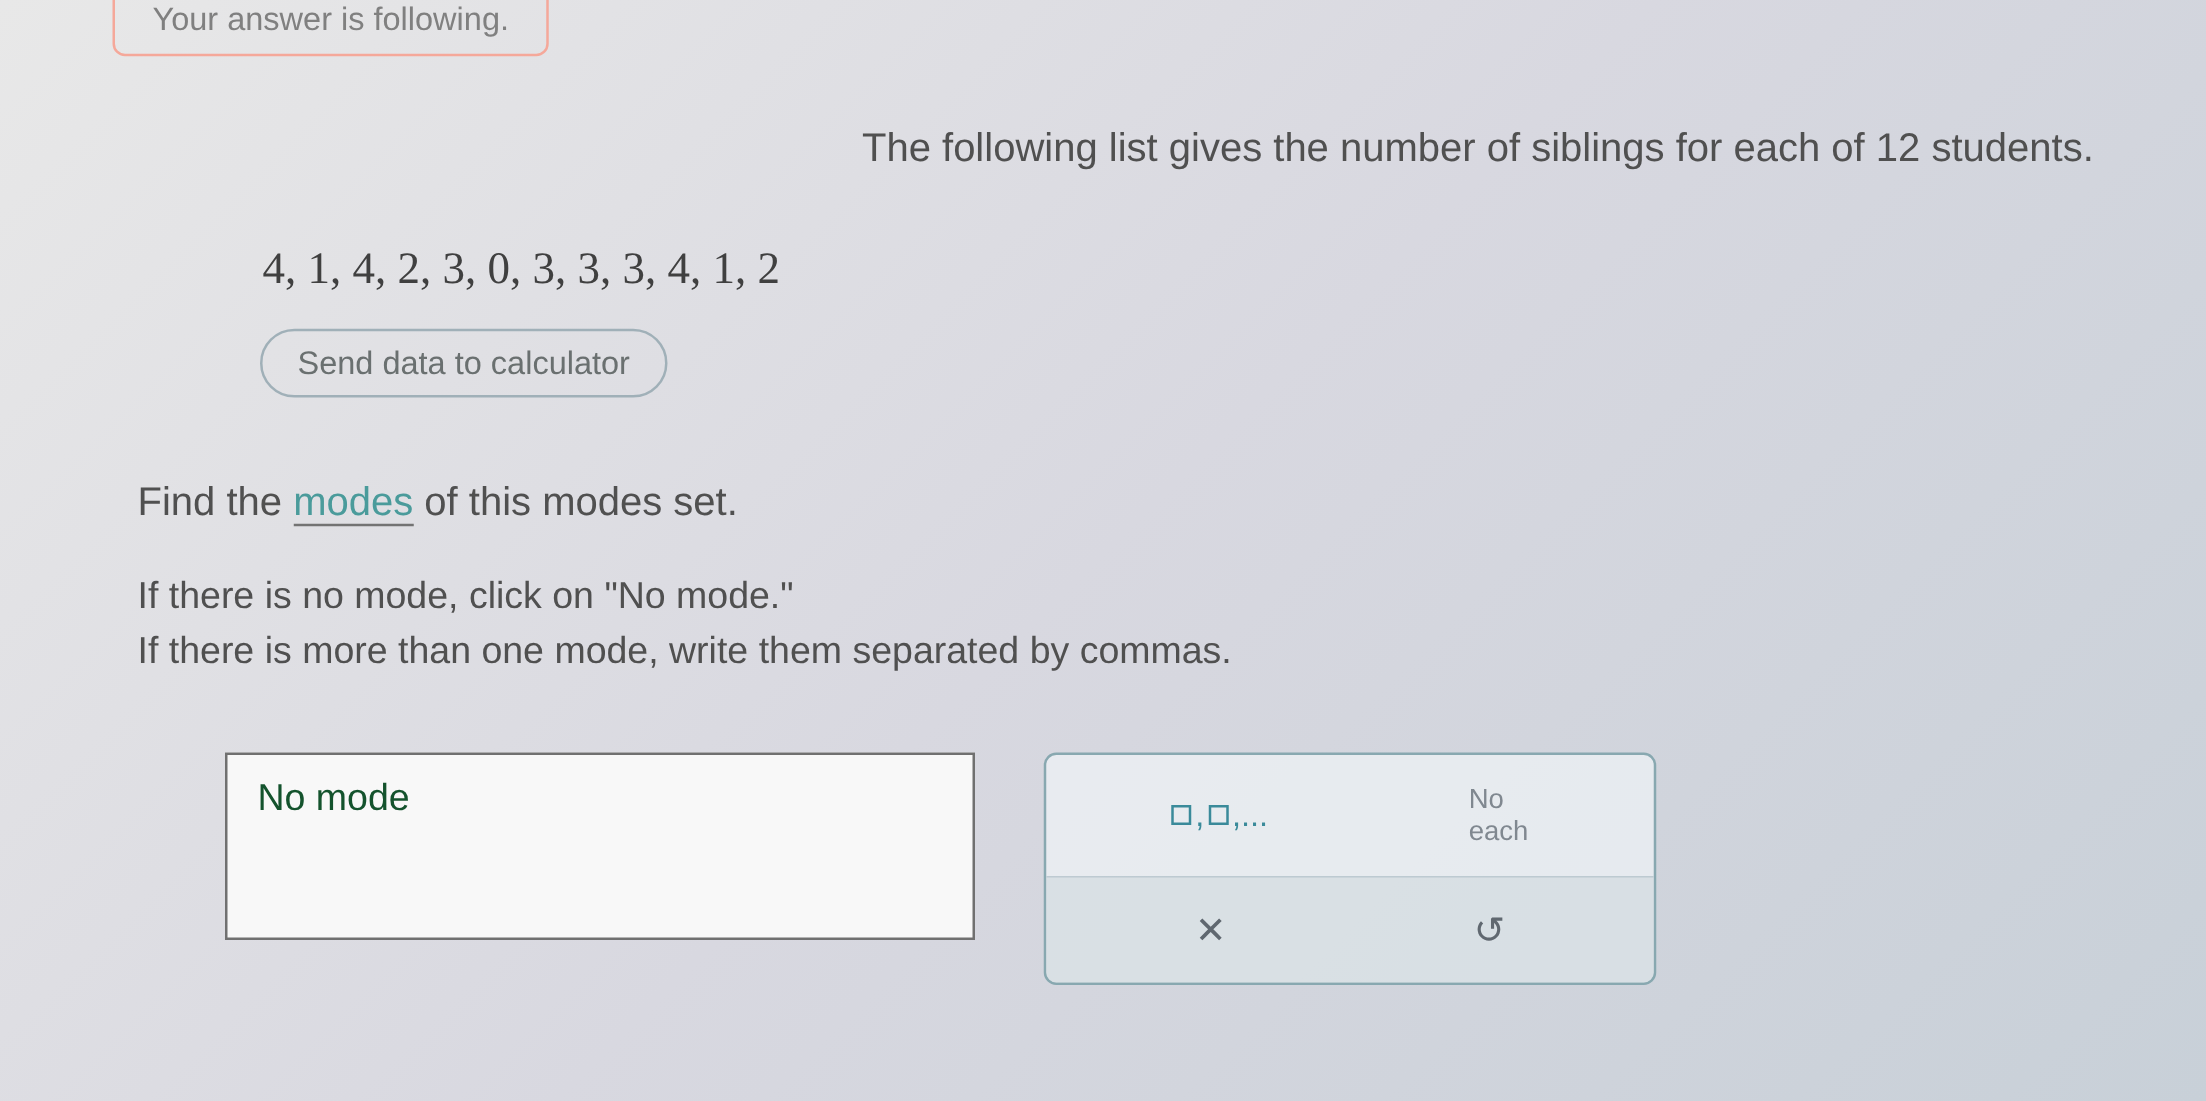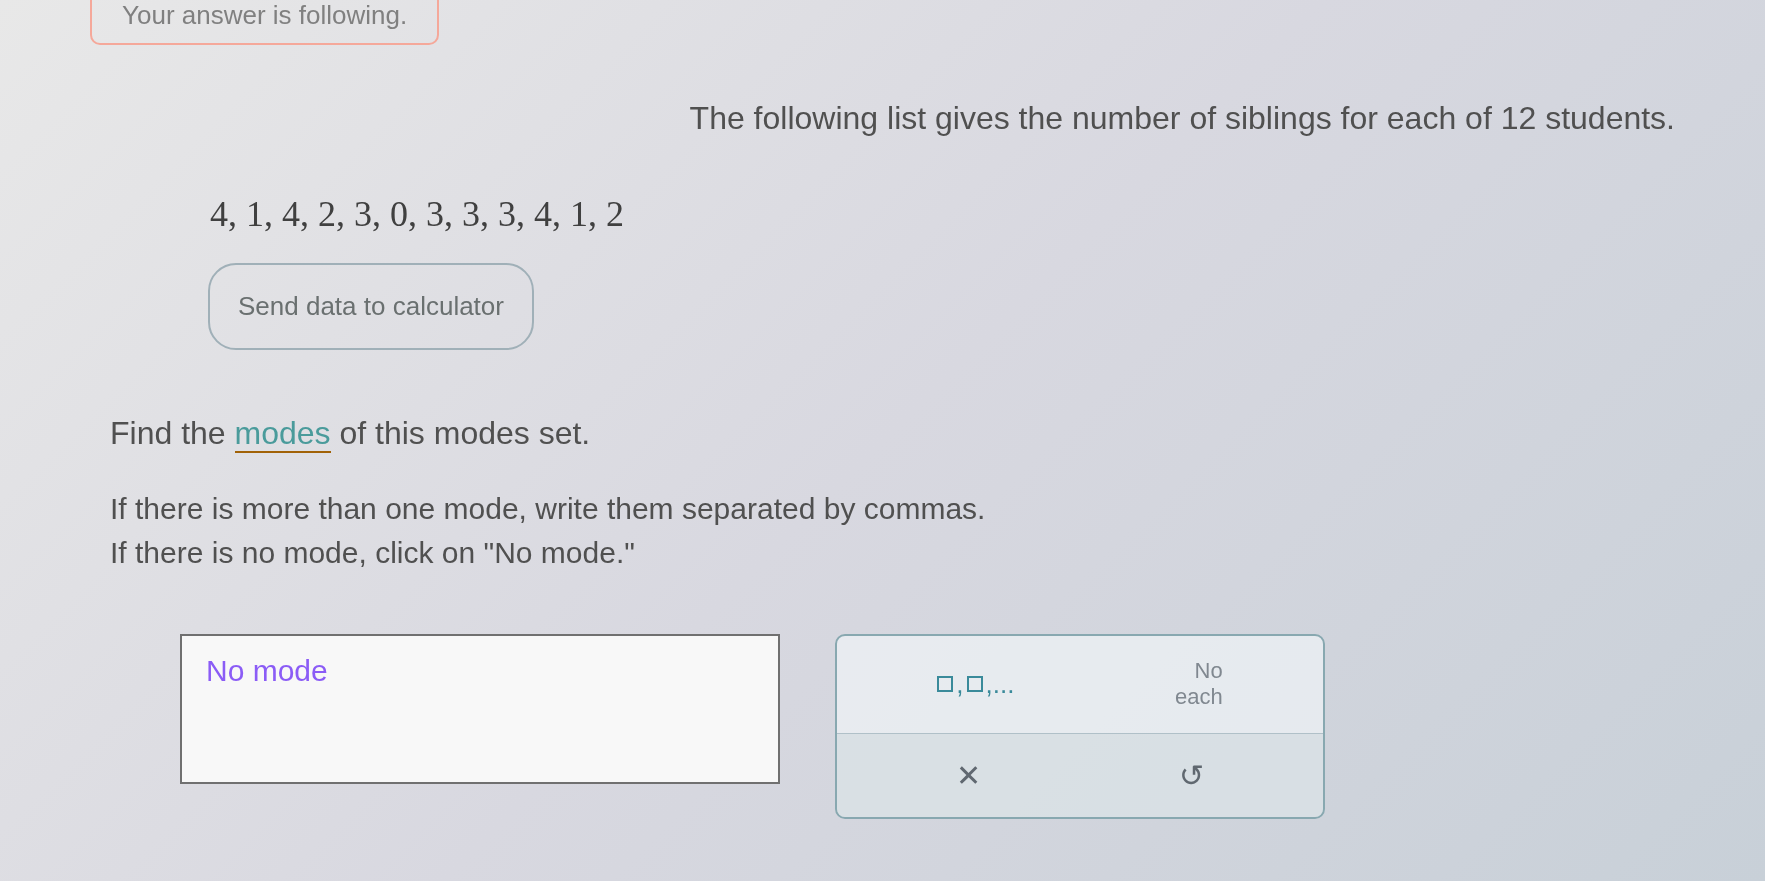--- a/index.html
+++ b/index.html
@@ -40,37 +40,37 @@
       color: #404040;
       font-size: 36px;
       font-family: Georgia, 'Times New Roman', serif;
       margin-top: 56px;
       margin-left: 120px;
     }
     .send-data-btn {
       display: inline-block;
       border: 2px solid #a0b0b8;
       border-radius: 28px;
-      padding: 26px 28px;
+      padding: 10px 28px;
       margin-top: 28px;
       margin-left: 118px;
       color: #6a7070;
       font-size: 26px;
       background: transparent;
       cursor: pointer;
     }
     .find-modes {
       color: #505050;
       font-size: 32px;
       margin-top: 65px;
       margin-left: 20px;
     }
     .modes-link {
       color: #4a9b9b;
-      border-bottom: 2px solid #a16207;
+      border-bottom: 2px solid #737373;
       cursor: pointer;
     }
     .instructions {
       color: #505050;
       font-size: 30px;
       margin-top: 35px;
       margin-left: 20px;
       line-height: 1.45;
     }
     .answer-row {
@@ -80,21 +80,21 @@
       gap: 55px;
       align-items: flex-start;
     }
     .answer-box {
       width: 600px;
       height: 150px;
       border: 2px solid #707070;
       background: #f8f8f8;
       padding: 18px 24px;
       font-size: 30px;
-      color: #8b5cf6;
+      color: #14532d;
     }
     .options-panel {
       width: 490px;
       border: 2px solid #88a8b0;
       border-radius: 10px;
       background: rgba(240, 244, 246, 0.7);
       overflow: hidden;
     }
     .options-top {
       display: flex;
@@ -113,21 +113,21 @@
     }
     .list-template .sq {
       width: 16px;
       height: 16px;
       border: 2px solid #3a8a9a;
       display: inline-block;
     }
     .no-mode-opt {
       color: #808890;
       font-size: 22px;
-      text-align: right;
+      text-align: left;
       line-height: 1.2;
       cursor: pointer;
     }
     .options-bottom {
       display: flex;
       align-items: center;
       justify-content: space-around;
       padding: 20px 20px;
       background: rgba(200, 210, 216, 0.45);
     }
@@ -160,22 +160,22 @@
 
   <div class="send-data-btn">
     <span>Send data to calculator</span>
   </div>
 
   <div class="find-modes">
     <span>Find the </span><span class="modes-link">modes</span><span> of this modes set.</span>
   </div>
 
   <div class="instructions">
+    <div>If there is no mode, click on "No mode."</div>
     <div>If there is more than one mode, write them separated by commas.</div>
-    <div>If there is no mode, click on "No mode."</div>
   </div>
 
   <div class="answer-row">
     <div class="answer-box">
       <span>No mode</span>
     </div>
 
     <div class="options-panel">
       <div class="options-top">
         <div class="list-template">

